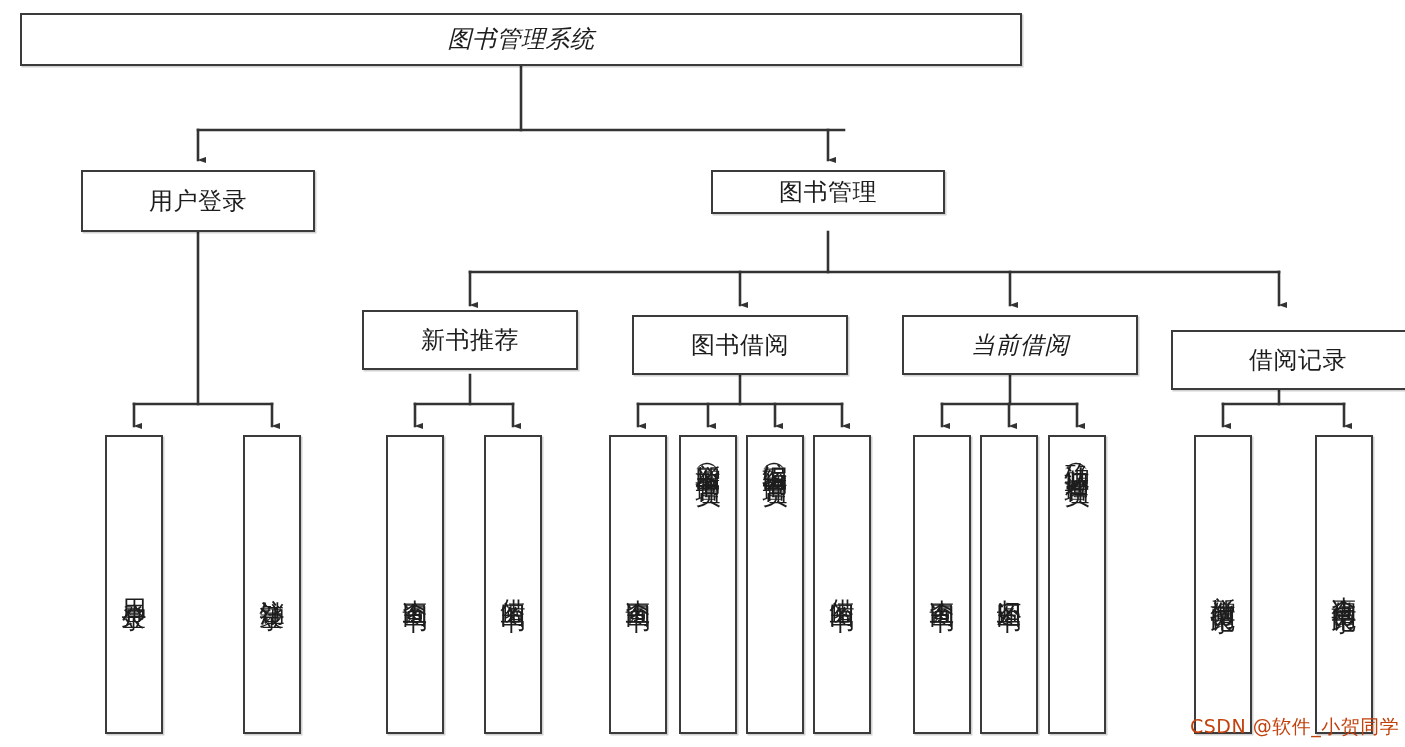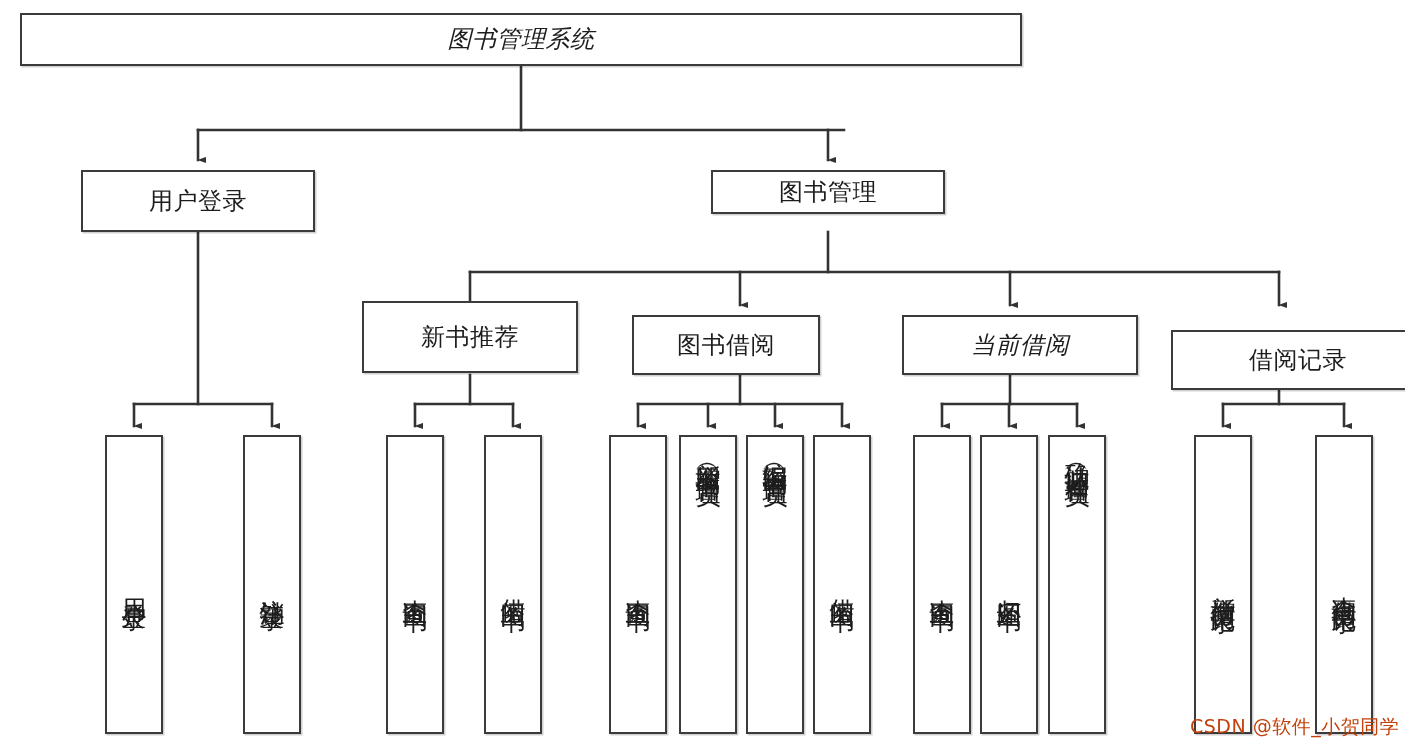--- a/index.html
+++ b/index.html
@@ -135,25 +135,25 @@
   </div>
 
   <div class="node-box node-h" style="left:81px; top:170px; width:234px; height:62px;">
     <span class="node-label">用户登录</span>
   </div>
 
   <div class="node-box node-h" style="left:711px; top:170px; width:234px; height:44px;">
     <span class="node-label">图书管理</span>
   </div>
 
-  <div class="node-box node-h" style="left:362px; top:301px; width:216px; height:72px;">
+  <div class="node-box node-h" style="left:362px; top:310px; width:216px; height:60px;">
     <span class="node-label">新书推荐</span>
   </div>
 
-  <div class="node-box node-h" style="left:632px; top:315px; width:188px; height:60px;">
+  <div class="node-box node-h" style="left:632px; top:315px; width:216px; height:60px;">
     <span class="node-label">图书借阅</span>
   </div>
 
   <div class="node-box node-h" style="left:902px; top:315px; width:236px; height:60px;font-style:italic;">
     <span class="node-label">当前借阅</span>
   </div>
 
   <div class="node-box node-h" style="left:1171px; top:330px; width:254px; height:60px;">
     <span class="node-label">借阅记录</span>
   </div>

